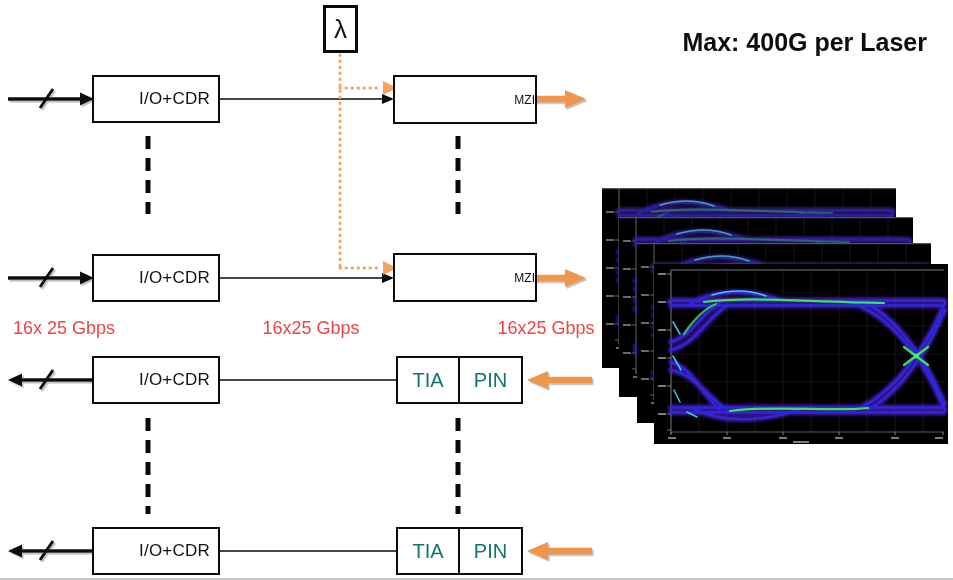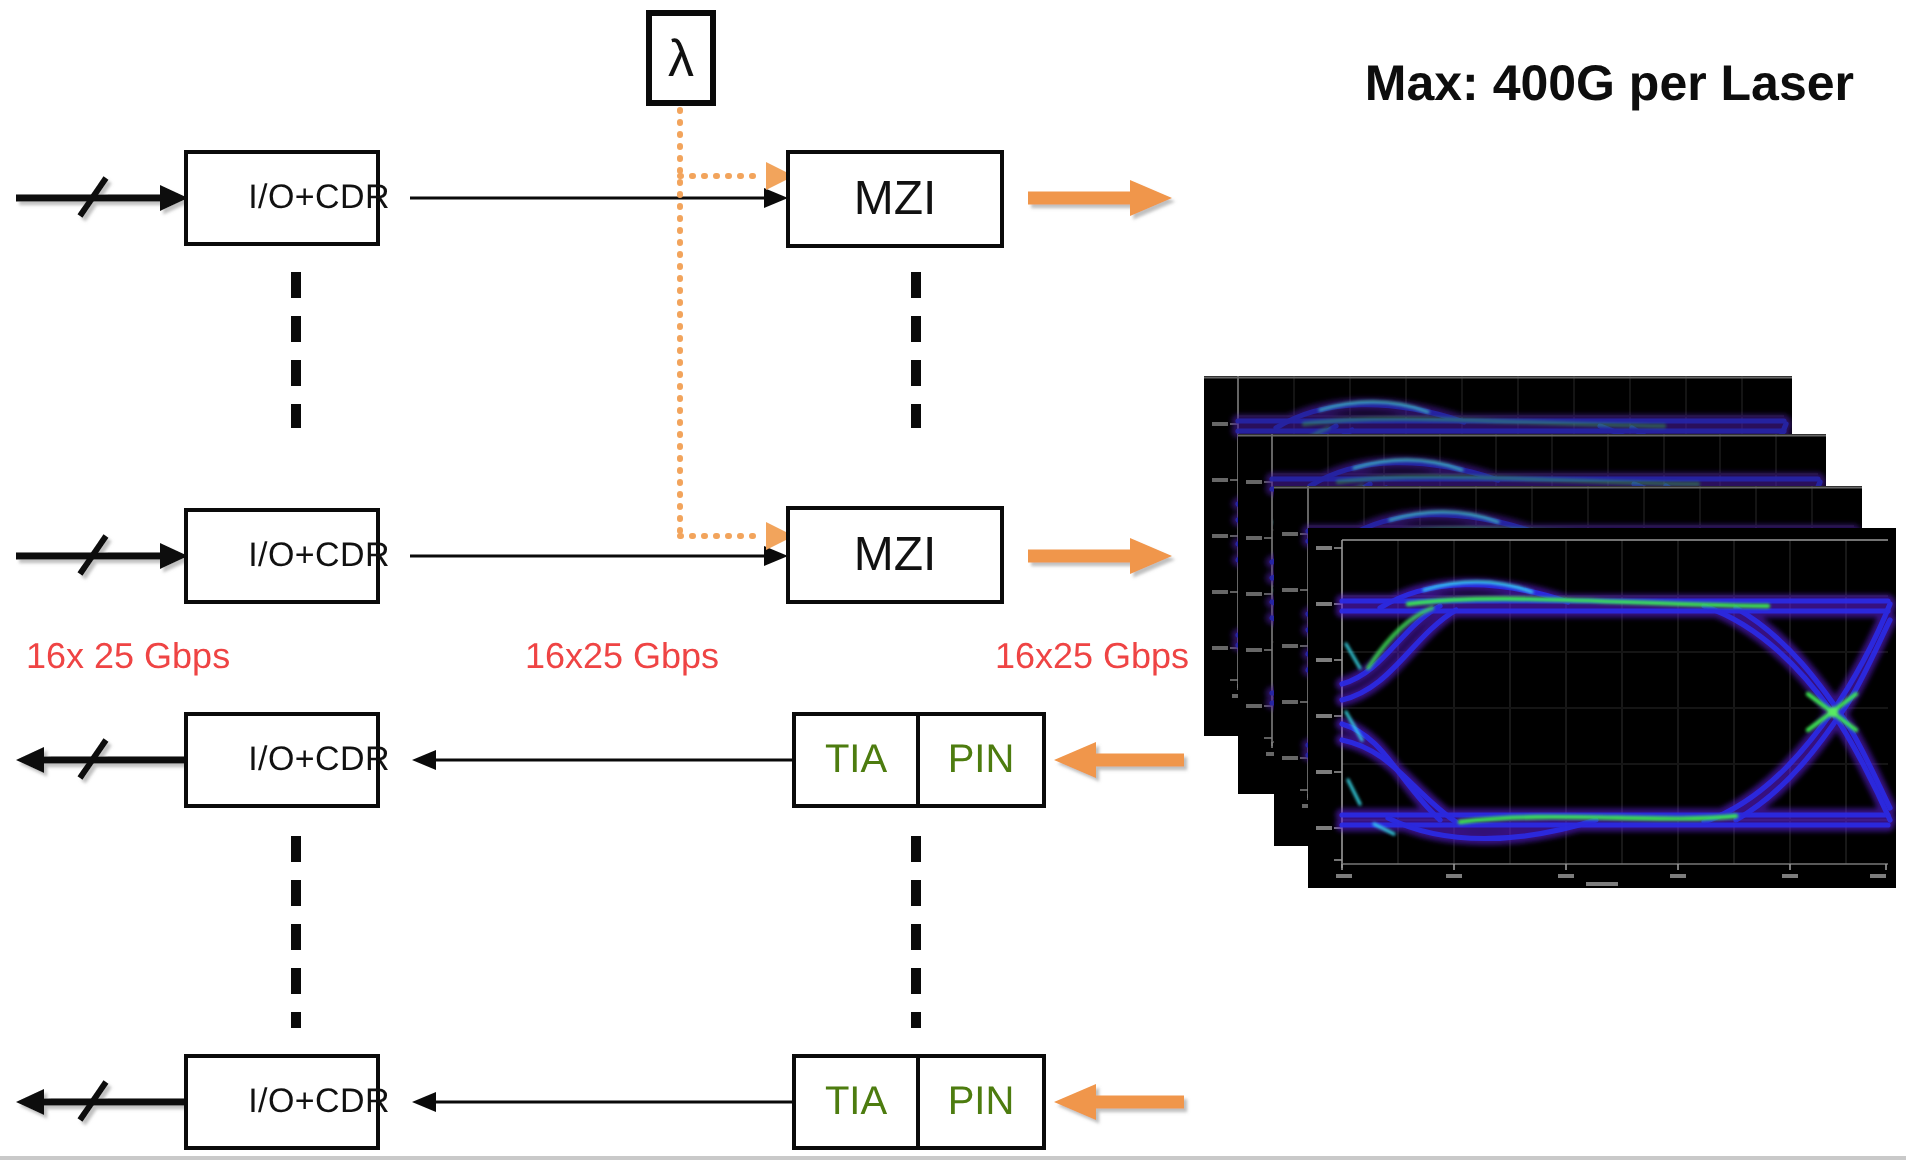--- a/index.html
+++ b/index.html
@@ -5,28 +5,28 @@
   html,body{margin:0;padding:0;background:#fff;}
   .canvas{
     position:relative;width:953px;height:580px;background:#ffffff;overflow:hidden;
     font-family:"Liberation Sans",sans-serif;border-bottom:2px solid #c9c9c9;box-sizing:border-box;
   }
   .box{
     position:absolute;background:#fff;border:2.5px solid #0a0a0a;box-sizing:border-box;
     display:flex;align-items:center;justify-content:center;color:#111;
   }
   .box-lambda{left:323px;top:5px;width:35px;height:48px;border-width:3px;font-size:26px;}
-  .box-io{width:98px;height:48px;font-size:17px;letter-spacing:.2px;padding-left:37px;}
-  .box-mzi{width:109px;height:49px;font-size:24px;}
+  .box-io{width:128px;height:48px;font-size:17px;letter-spacing:.2px;padding-left:37px;}
+  .box-mzi{width:144px;height:49px;font-size:12px;justify-content:flex-end;}
   .tiapin{
     position:absolute;display:flex;border:2.5px solid #0a0a0a;box-sizing:border-box;background:#fff;
     width:127px;height:48px;
   }
   .tiapin .cell{
-    display:flex;align-items:center;justify-content:center;font-size:20px;color:#4d7c0f;box-sizing:border-box;
+    display:flex;align-items:center;justify-content:center;font-size:20px;color:#0f766e;box-sizing:border-box;
   }
   .tiapin .cell.tia{width:62px;border-right:2.5px solid #0a0a0a;}
   .tiapin .cell.pin{flex:1;border-radius:17px;}
   .title{
     position:absolute;left:625px;top:28px;width:302px;text-align:right;
     font-size:25px;font-weight:bold;color:#0d0d0d;
   }
   .rate-label{
     position:absolute;top:318px;height:24px;font-size:18px;color:#ef4444;white-space:nowrap;
   }

